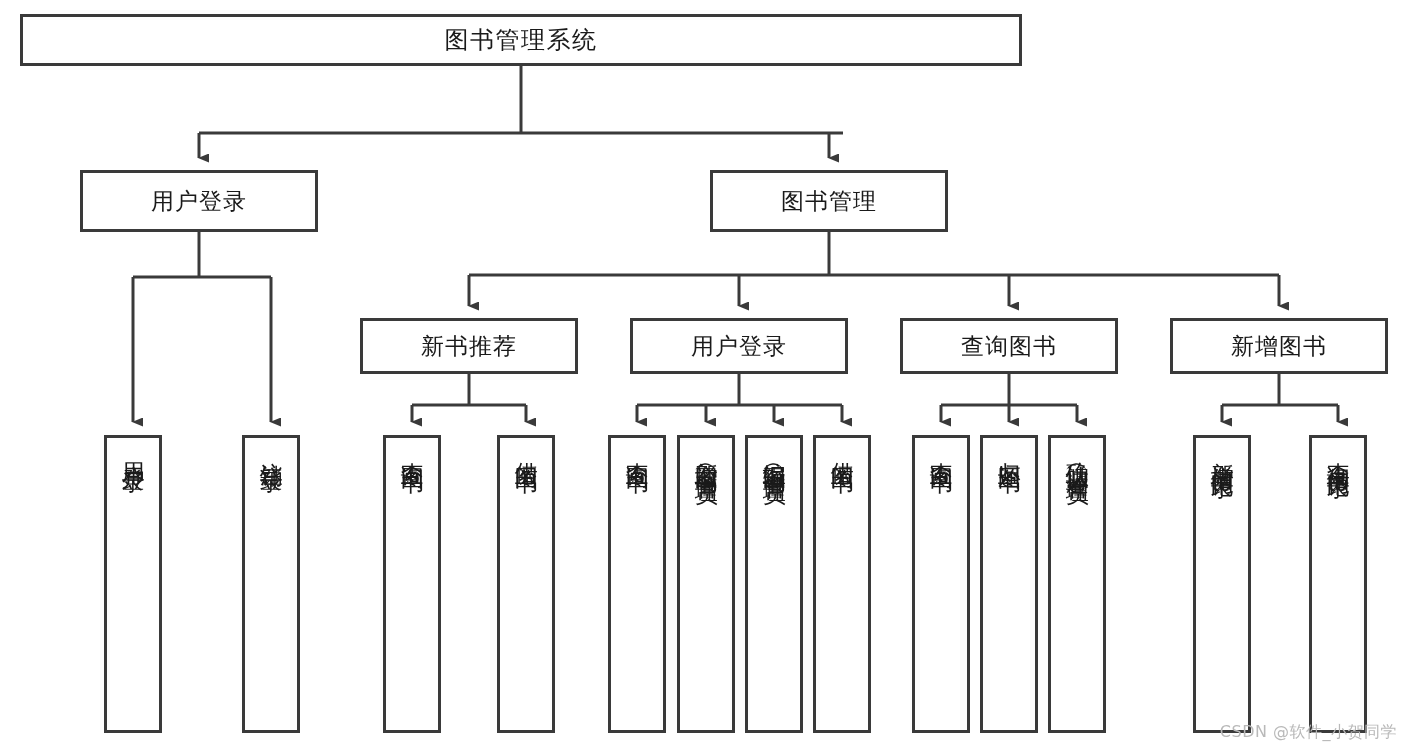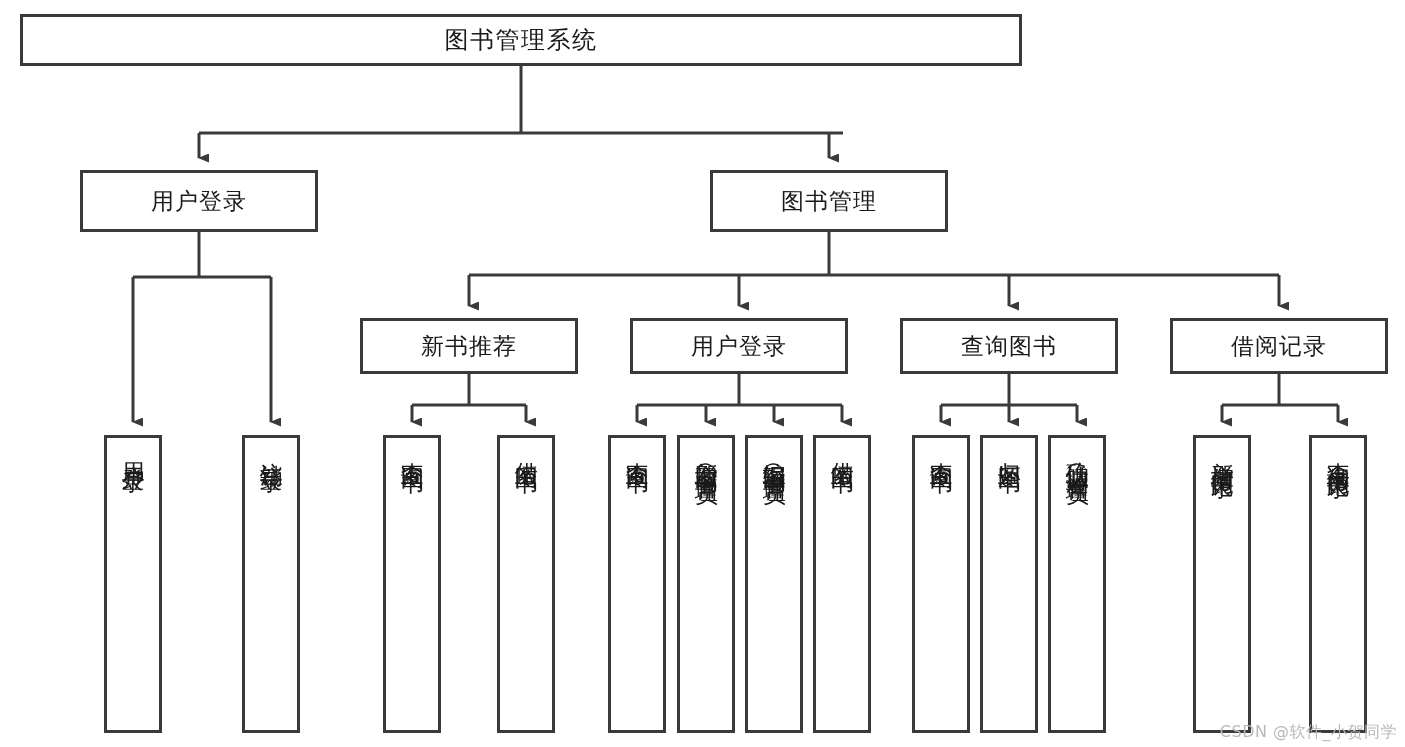--- a/index.html
+++ b/index.html
@@ -145,21 +145,21 @@
   <div class="node h" style="left:710px; top:170px; width:238px; height:62px;">
     <span class="lbl">图书管理</span>
   </div>
   <div class="node h" style="left:630px; top:318px; width:218px; height:56px;">
     <span class="lbl">用户登录</span>
   </div>
   <div class="node h" style="left:900px; top:318px; width:218px; height:56px;">
     <span class="lbl">查询图书</span>
   </div>
   <div class="node h" style="left:1170px; top:318px; width:218px; height:56px;">
-    <span class="lbl">借阅记录</span>
+    <span class="lbl">新增图书</span>
   </div>
 
   <div class="node v" style="left:104px; top:435px; width:58px; height:298px;">
     <span class="lbl">用户登录</span>
   </div>
   <div class="node v" style="left:242px; top:435px; width:58px; height:298px;">
     <span class="lbl">注销登录</span>
   </div>
 
   <div class="node v" style="left:383px; top:435px; width:58px; height:298px;">

